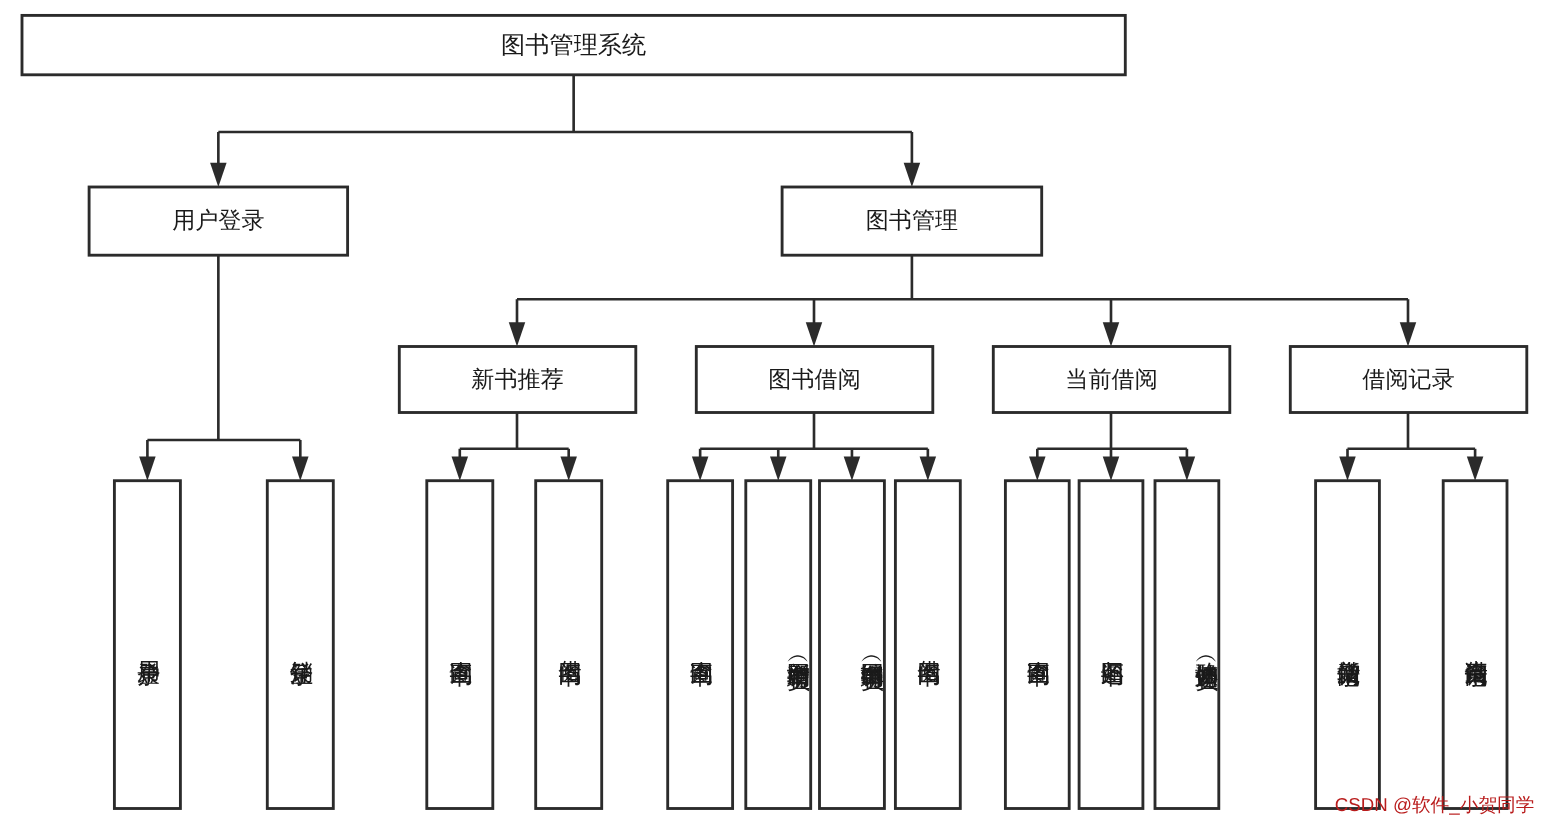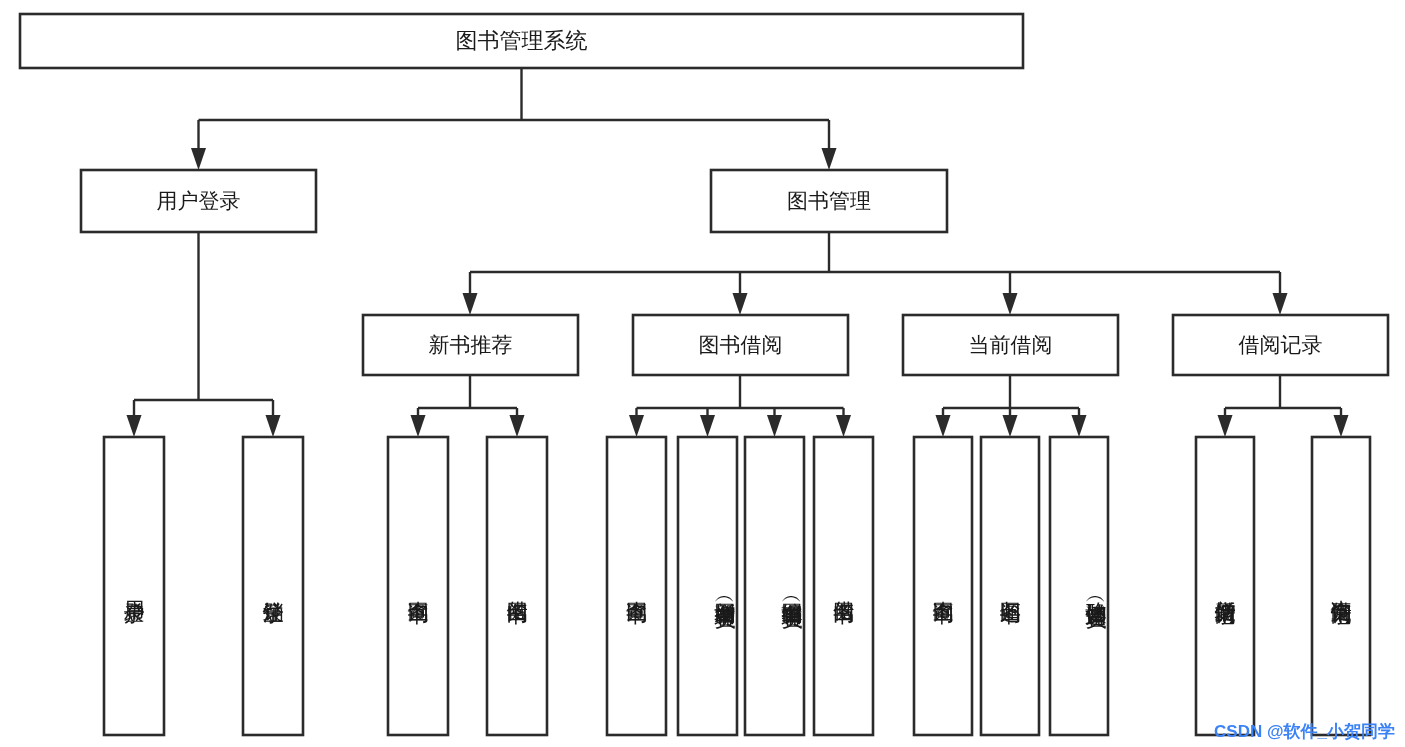--- a/index.html
+++ b/index.html
@@ -26,21 +26,21 @@
     font-size:21px;line-height:1.16;color:#1a1a1a;
     display:flex;align-items:flex-start;justify-content:center;
     letter-spacing:1px;
     white-space:nowrap;
     pointer-events:none;
   }
   .leaf-label.centered{align-items:center;}
   .watermark{
     position:absolute;right:10px;bottom:4px;
     font-family:"Liberation Sans","DejaVu Sans",sans-serif;
-    font-size:17px;color:#3b82f6;white-space:nowrap;font-weight:bold;
+    font-size:17px;color:#b91c1c;white-space:nowrap;
   }
 </style>
 </head>
 <body>
 
 <div id="diagram-root">
 
   <svg id="tree" viewBox="0 0 1405 747">
     <defs>
       <marker id="arw" viewBox="0 0 12 14" refX="6" refY="13" markerWidth="11" markerHeight="13" orient="auto-start-reverse">

